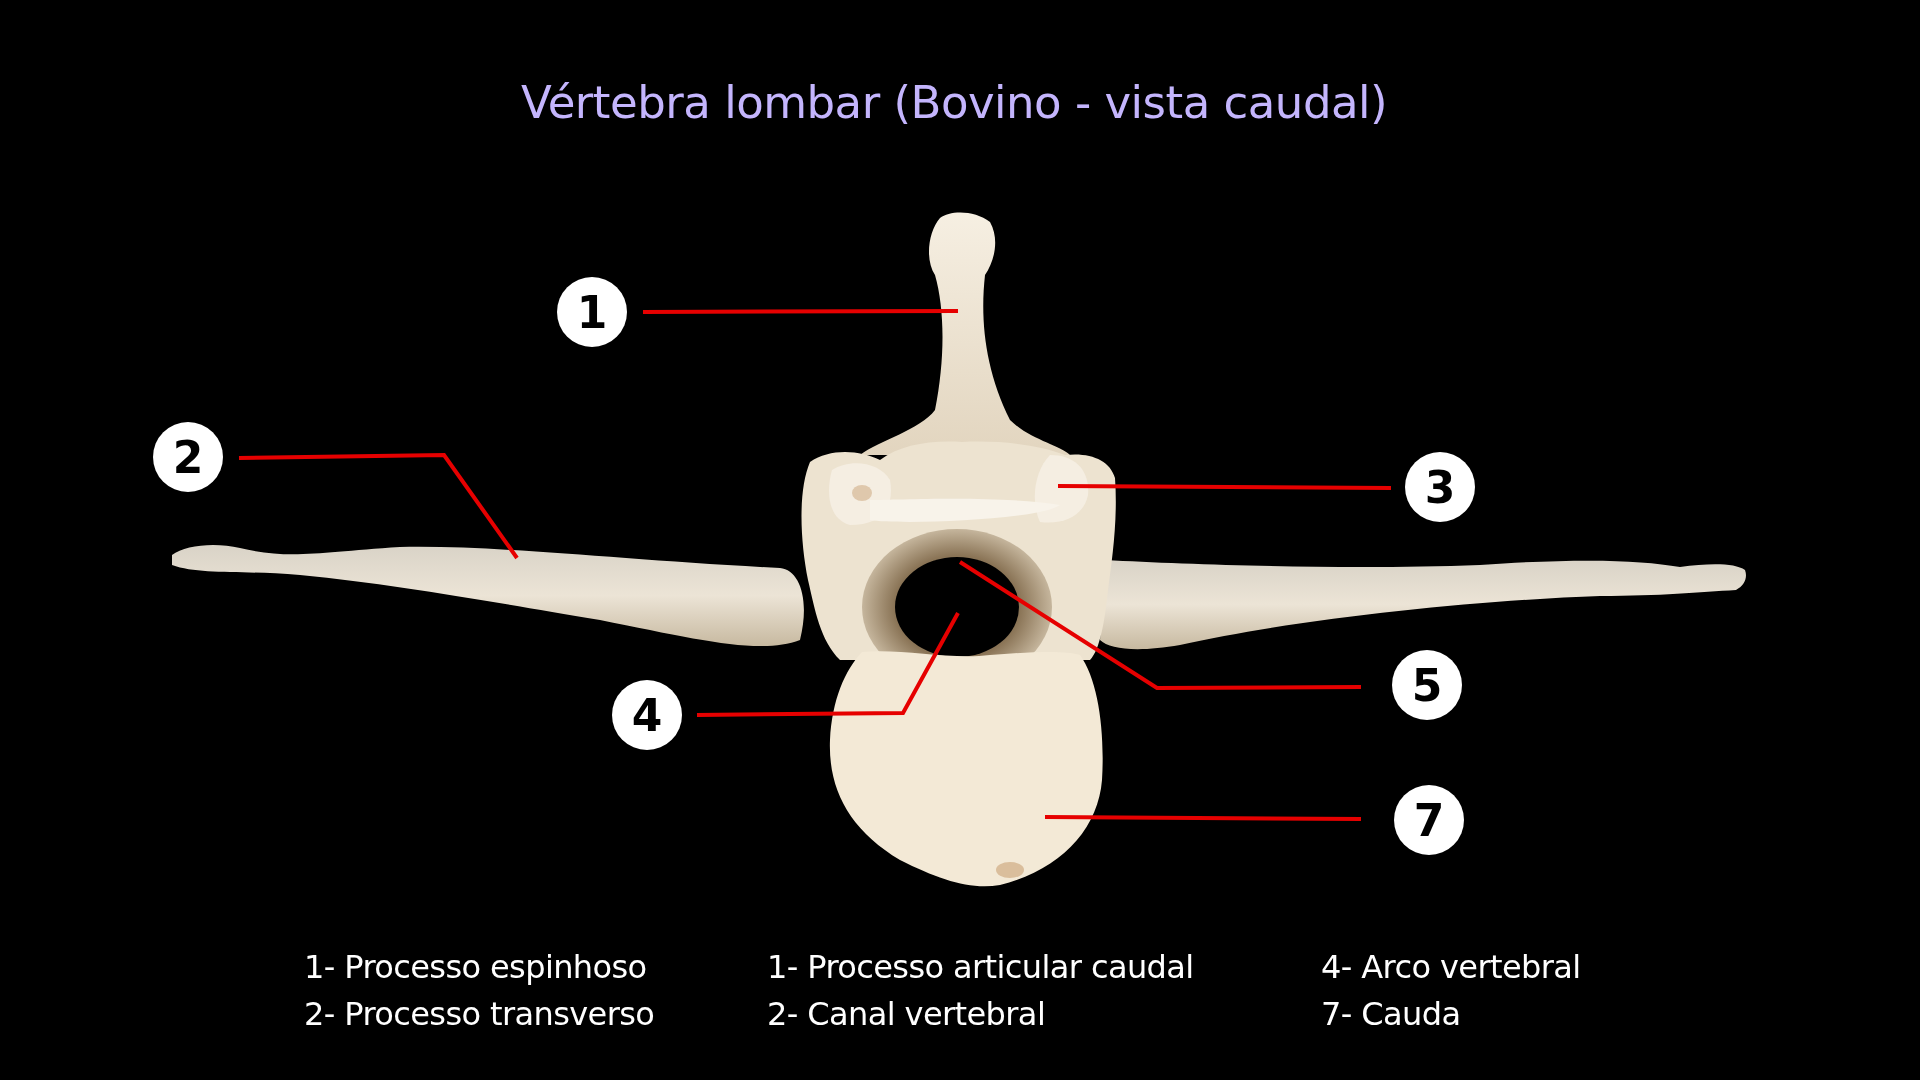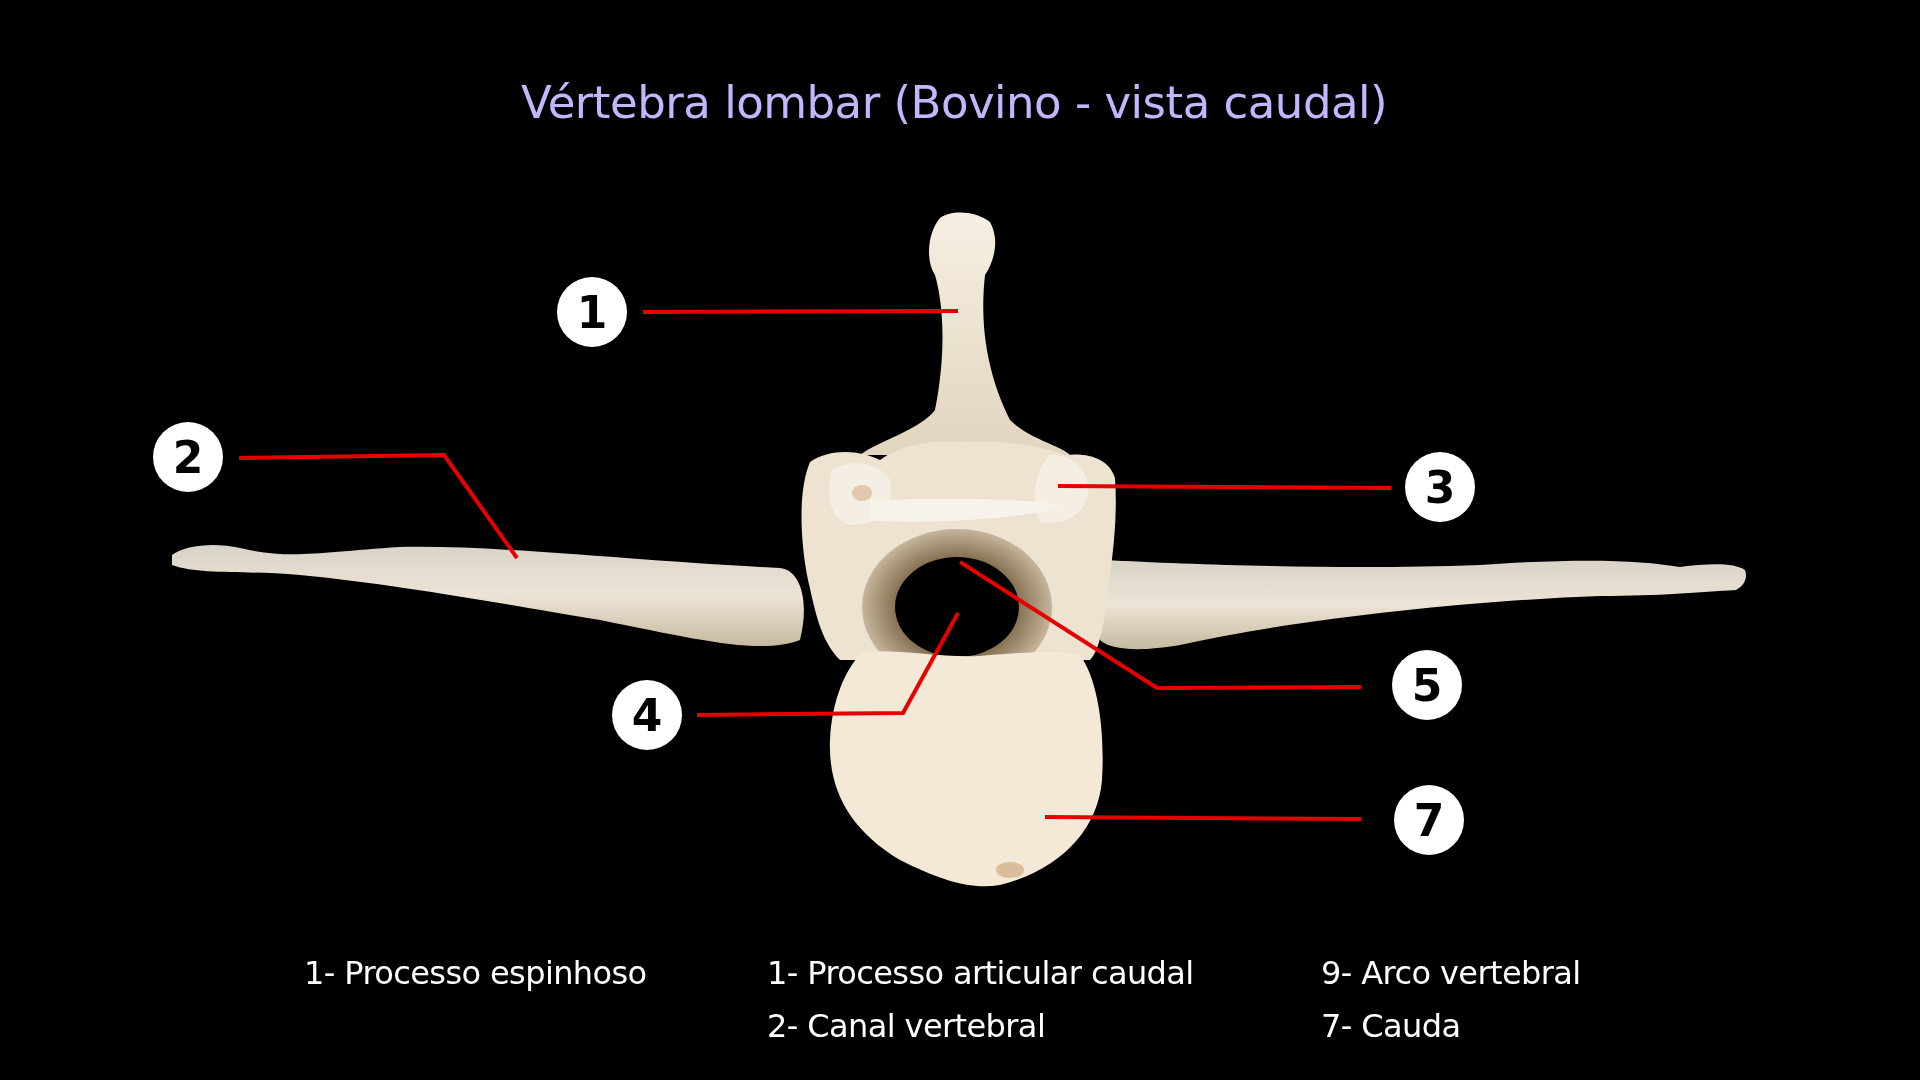--- a/index.html
+++ b/index.html
@@ -9,21 +9,21 @@
              font-family: "DejaVu Sans", sans-serif; font-size: 45px; font-weight: 400;
              letter-spacing: -0.5px; color: #c4b5fd; }
     svg.figure { position: absolute; left: 0; top: 0; }
     .marker { position: absolute; width: 70px; height: 70px; border-radius: 50%;
               background: #fff; color: #000; display: flex; align-items: center;
               justify-content: center; font-family: "DejaVu Sans", sans-serif;
               font-weight: 700; font-size: 44px; transform: translate(-50%,-50%); }
     .legend { position: absolute; top: 944px; font-family: "DejaVu Sans", sans-serif;
               font-size: 32px; line-height: 47px; color: #fff; white-space: nowrap;
               letter-spacing: -0.6px; }
-    .legend div { height: 47px; margin-top: 6px; }
+    .legend div { height: 47px; }
   </style>
 </head>
 <body>
 
 <div class="title">Vértebra lombar (Bovino - vista caudal)</div>
 
 <svg class="figure" width="1920" height="1080" viewBox="0 0 1920 1080">
   <defs>
     <linearGradient id="boneGrad" x1="0" y1="0" x2="0" y2="1">
       <stop offset="0" stop-color="#f6efe2"></stop>
@@ -71,21 +71,22 @@
 
 <div class="marker" style="left:592px;top:312px;">1</div>
 <div class="marker" style="left:188px;top:457px;">2</div>
 <div class="marker" style="left:1440px;top:487px;">3</div>
 <div class="marker" style="left:647px;top:715px;">4</div>
 <div class="marker" style="left:1427px;top:685px;">5</div>
 <div class="marker" style="left:1429px;top:820px;">7</div>
 
 <div class="legend" style="left:304px;">
   <div>1- Processo espinhoso</div>
+  <div>2- Processo transverso</div>
 </div>
 <div class="legend" style="left:767px;">
   <div>1- Processo articular caudal</div>
   <div>2- Canal vertebral</div>
 </div>
 <div class="legend" style="left:1321px;">
-  <div>9- Arco vertebral</div>
+  <div>4- Arco vertebral</div>
   <div>7- Cauda</div>
 </div>
 
 </body></html>

